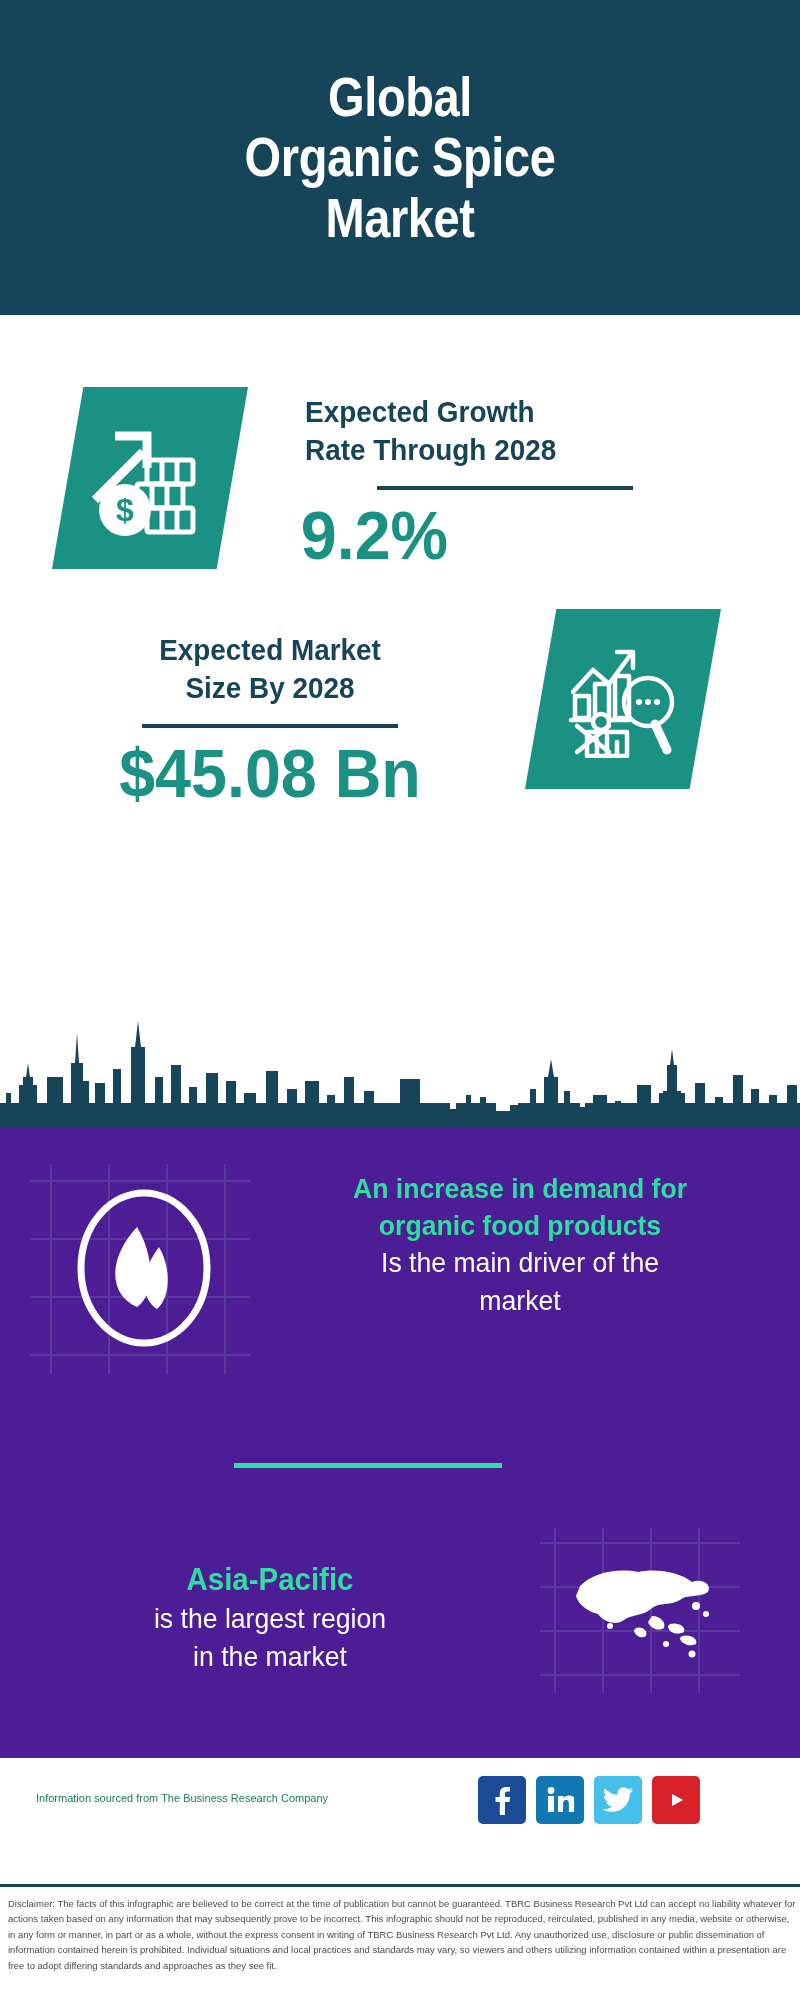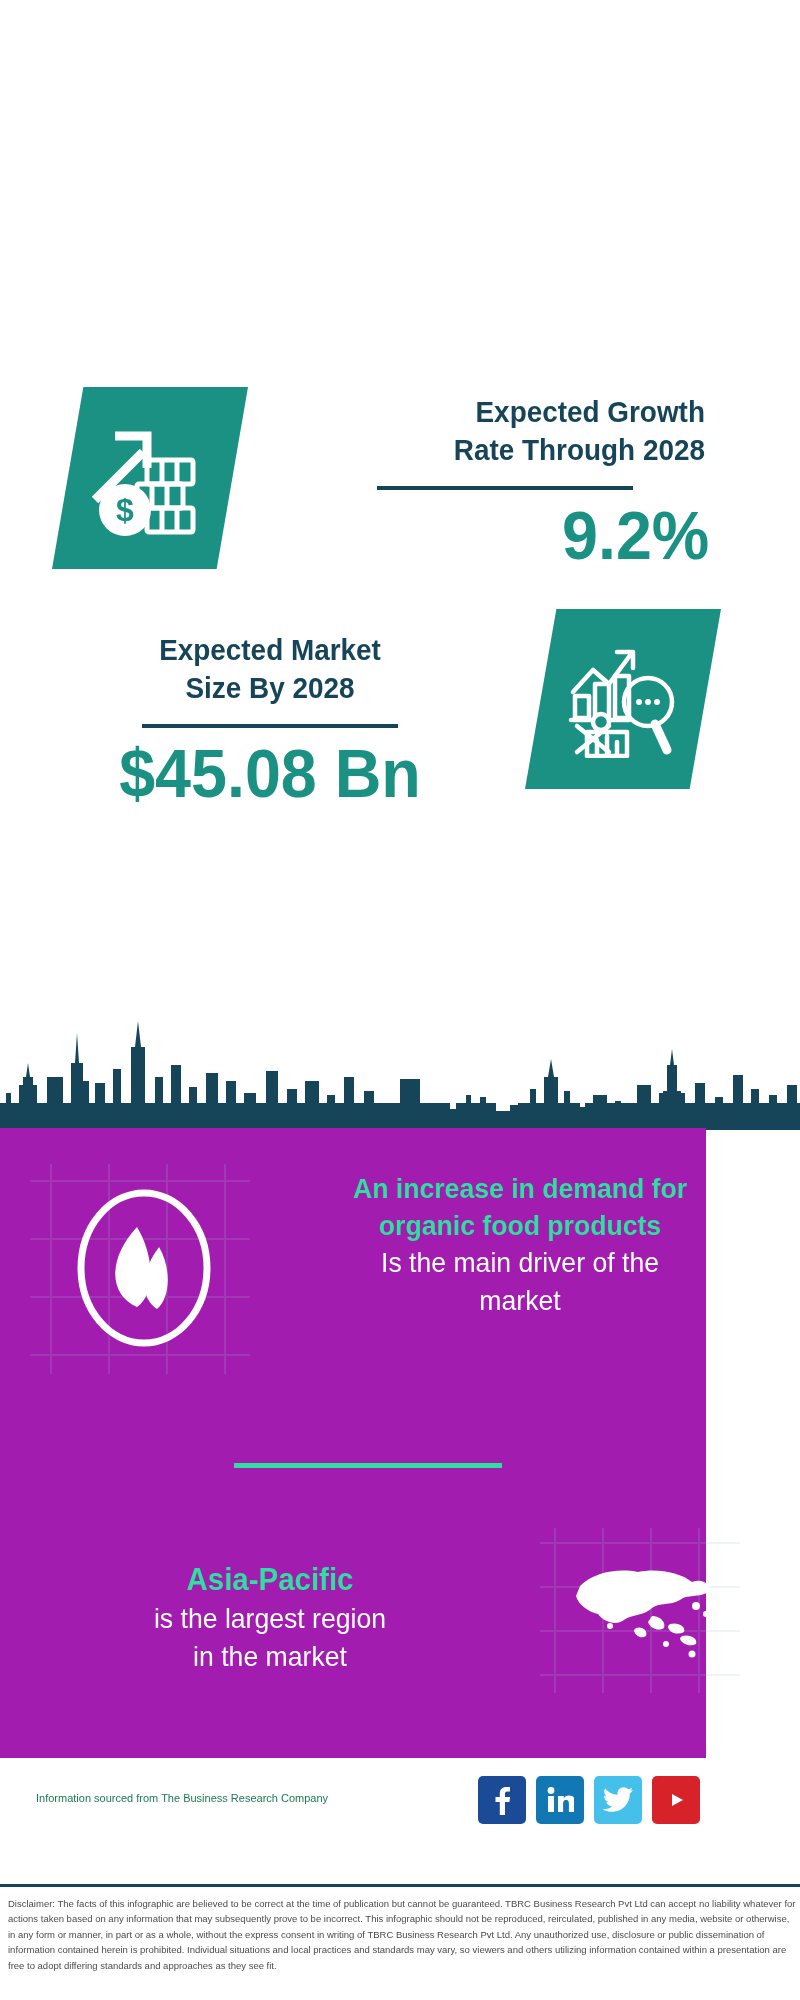--- a/index.html
+++ b/index.html
@@ -38,21 +38,21 @@
     position:absolute;
     background:#1a9183;
     display:flex;align-items:center;justify-content:center;
   }
   .para-icon.left{
     left:52px;top:72px;width:196px;height:182px;
     clip-path:polygon(16% 0%, 100% 0%, 84% 100%, 0% 100%);
   }
   .stat1-text{
     position:absolute;left:290px;top:78px;width:430px;
-    text-align:right;
+    text-align:left;
   }
   .stat-label{
     color:#16455a;font-weight:bold;font-size:30px;line-height:1.28;
     transform:scaleX(0.93);transform-origin:center center;
   }
   .divider-dark{
     width:256px;height:4px;background:#16455a;margin:16px auto 10px auto;
   }
   .stat-value{
     color:#1a9183;font-weight:bold;font-size:68px;line-height:1.05;
@@ -64,22 +64,22 @@
   .stat2-text{position:absolute;left:60px;top:60px;width:420px;text-align:center;}
   .para-icon.right{
     left:525px;top:38px;width:196px;height:180px;
     clip-path:polygon(16% 0%, 100% 0%, 84% 100%, 0% 100%);
   }
 
   
   .skyline-wrap{position:absolute;left:0;top:985px;width:800px;height:145px;}
   .skyline-wrap svg{display:block;width:800px;height:145px;}
   .dark-panel{
-    position:absolute;left:0;top:1128px;width:706px;height:630px;
-    background:#a21caf;
+    position:absolute;left:0;top:1128px;width:800px;height:630px;
+    background:#4c1d95;
   }
 
   
   .grid-deco{position:absolute;opacity:0.16;}
   .grid-deco .gl{position:absolute;background:#9fc8d4;}
 
   
   .driver-row{position:absolute;left:0;top:30px;width:800px;height:220px;}
   .leaf-badge{
     position:absolute;left:56px;top:22px;width:176px;height:176px;
@@ -129,20 +129,25 @@
     position:absolute;left:8px;top:1896px;width:790px;
     color:#4b4b4b;font-size:9.5px;line-height:1.62;text-align:left;
     font-family:"Liberation Sans", sans-serif;
   }
 </style>
 </head>
 <body>
 
 <div class="page">
 
+  <div class="header">
+    <div class="header-title">Global
+Organic Spice
+Market</div>
+  </div>
 
   <div class="stat1">
     <div class="para-icon left">
       <svg width="130" height="120" viewBox="0 0 130 120" aria-hidden="true">
         <g fill="none" stroke="#ffffff" stroke-width="9" stroke-linecap="butt">
           <path d="M10 82 L58 34"></path>
         </g>
         <polyline points="30,18 62,18 62,50" fill="none" stroke="#ffffff" stroke-width="9"></polyline>
         <g stroke="#ffffff" stroke-width="5" fill="none">
           <rect x="62" y="42" width="46" height="24" rx="2"></rect>

